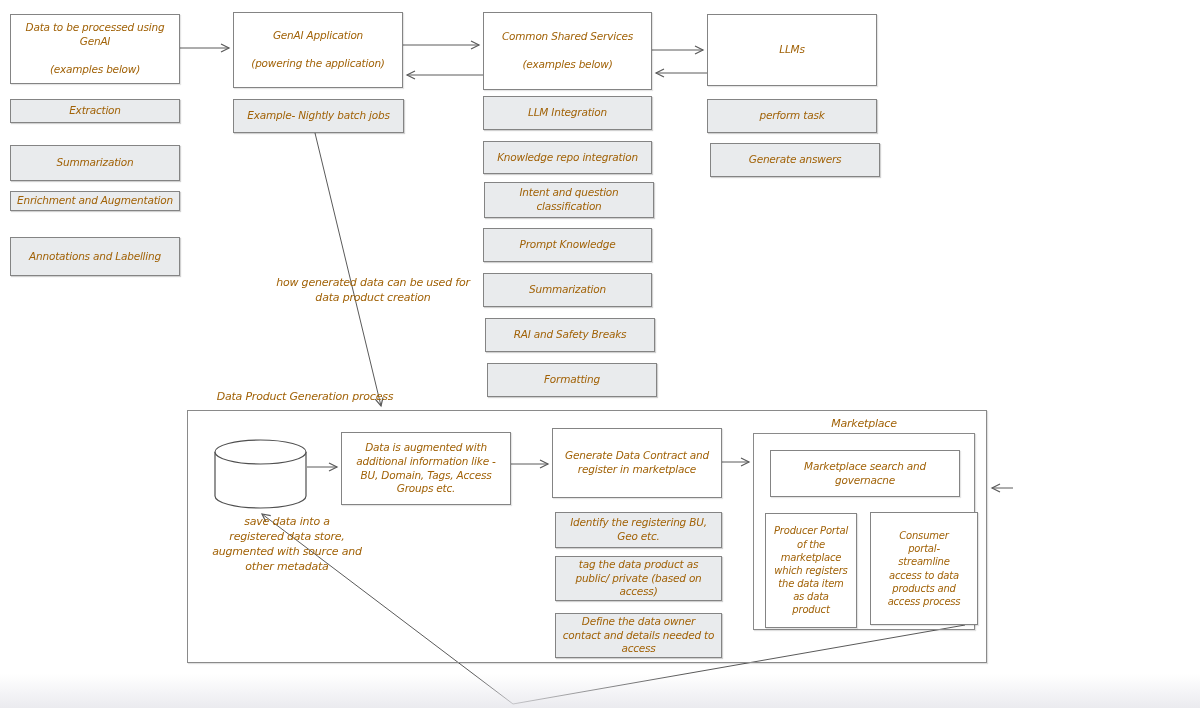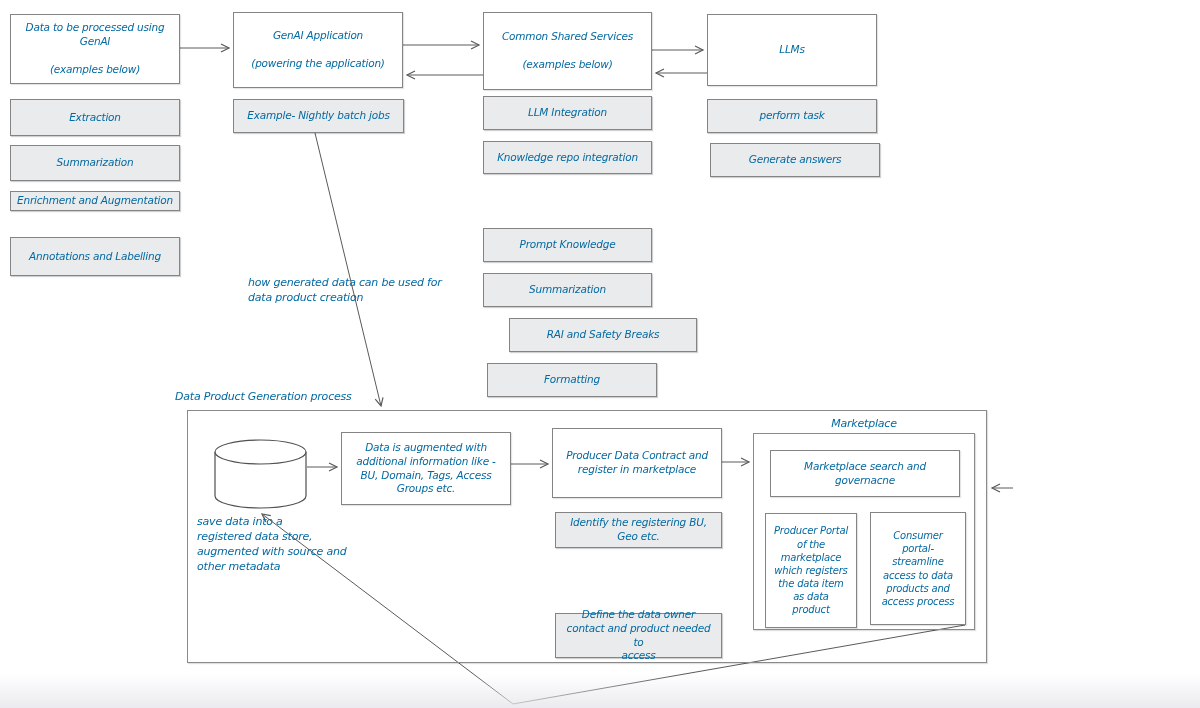--- a/index.html
+++ b/index.html
@@ -1,33 +1,33 @@
 <!DOCTYPE html>
 <html><head>
 <meta charset="utf-8">
 <style>
   html,body{margin:0;padding:0;background:#fff;}
   #canvas{
     position:relative;width:1200px;height:708px;background:#ffffff;overflow:hidden;
-    font-family:"DejaVu Sans",sans-serif;font-style:italic;color:#0369a1;
+    font-family:"DejaVu Sans",sans-serif;font-style:italic;color:#a16207;
   }
   .node{
     position:absolute;box-sizing:border-box;border:1px solid #848484;background:#ffffff;
     display:flex;align-items:center;justify-content:center;text-align:center;
     white-space:pre-line;font-size:10.5px;line-height:1.32;letter-spacing:-0.2px;
     padding:2px 5px;box-shadow:1px 1px 1px rgba(0,0,0,0.10);
   }
   .gray{background:#e9ebed;box-shadow:1px 1px 1px rgba(0,0,0,0.18);}
   .narrow{font-size:10px;text-align:center;}
   .frame{
     position:absolute;box-sizing:border-box;border:1px solid #8a8a8a;background:transparent;
     box-shadow:1px 1px 1px rgba(0,0,0,0.12);
   }
   .floating-label{
-    position:absolute;white-space:pre-line;font-size:11px;line-height:1.35;letter-spacing:-0.2px;
+    position:absolute;white-space:pre-line;font-size:11px;line-height:1.35;letter-spacing:-0.2px;text-align:center;
   }
   .center{text-align:center;}
   #connector-layer{position:absolute;left:0;top:0;z-index:0;}
   .node,.frame,.floating-label{z-index:1;}
   #bottom-fade{
     position:absolute;left:0;right:0;bottom:0;height:34px;z-index:0;pointer-events:none;
     background:linear-gradient(to bottom,rgba(234,234,238,0),rgba(231,231,236,0.85));
   }
 </style>
 </head>
@@ -66,72 +66,77 @@
 
 (examples below)</div>
   <div class="node" style="left:233px;top:12px;width:170px;height:76px">GenAI Application
 
 (powering the application)</div>
   <div class="node" style="left:483px;top:12px;width:169px;height:78px">Common Shared Services
 
 (examples below)</div>
   <div class="node" style="left:707px;top:14px;width:170px;height:72px">LLMs</div>
 
-  <div class="node gray" style="left:10px;top:99px;width:170px;height:37px">Extraction</div>
+  <div class="node gray" style="left:10px;top:99px;width:170px;height:24px">Extraction</div>
   <div class="node gray" style="left:10px;top:145px;width:170px;height:36px">Summarization</div>
   <div class="node gray" style="left:10px;top:191px;width:170px;height:20px">Enrichment and Augmentation</div>
   <div class="node gray" style="left:10px;top:237px;width:170px;height:39px">Annotations and Labelling</div>
 
   <div class="node gray" style="left:233px;top:99px;width:171px;height:34px">Example- Nightly batch jobs</div>
 
   <div class="node gray" style="left:483px;top:96px;width:169px;height:34px">LLM Integration</div>
   <div class="node gray" style="left:483px;top:141px;width:169px;height:33px">Knowledge repo integration</div>
+  <div class="node gray" style="left:484px;top:182px;width:170px;height:36px">Intent and question
+classification</div>
   <div class="node gray" style="left:483px;top:228px;width:169px;height:34px">Prompt Knowledge</div>
   <div class="node gray" style="left:483px;top:273px;width:169px;height:34px">Summarization</div>
-  <div class="node gray" style="left:509px;top:318px;width:188px;height:34px">RAI and Safety Breaks</div>
+  <div class="node gray" style="left:485px;top:318px;width:170px;height:34px">RAI and Safety Breaks</div>
   <div class="node gray" style="left:487px;top:363px;width:170px;height:34px">Formatting</div>
 
   <div class="node gray" style="left:707px;top:99px;width:170px;height:34px">perform task</div>
   <div class="node gray" style="left:710px;top:143px;width:170px;height:34px">Generate answers</div>
 
   <div class="floating-label" style="left:248px;top:276px;width:250px">how generated data can be used for
 data product creation</div>
   <div class="floating-label" style="left:175px;top:390px;width:260px">Data Product Generation process</div>
   <div class="floating-label" style="left:197px;top:515px;width:180px">save data into a
 registered data store,
 augmented with source and
 other metadata</div>
 
   <div class="frame" style="left:187px;top:410px;width:800px;height:253px"></div>
 
   <div class="node" style="left:341px;top:432px;width:170px;height:73px">Data is augmented with
 additional information like -
 BU, Domain, Tags, Access
 Groups etc.</div>
-  <div class="node" style="left:552px;top:428px;width:170px;height:70px">Producer Data Contract and
+  <div class="node" style="left:552px;top:428px;width:170px;height:70px">Generate Data Contract and
 register in marketplace</div>
 
   <div class="node gray" style="left:555px;top:512px;width:167px;height:36px">Identify the registering BU,
 Geo etc.</div>
+  <div class="node gray" style="left:555px;top:556px;width:167px;height:45px">tag the data product as
+public/ private (based on
+access)</div>
   <div class="node gray" style="left:555px;top:613px;width:167px;height:45px">Define the data owner
-contact and product needed to
+contact and details needed to
 access</div>
 
   <div class="floating-label center" style="left:753px;top:417px;width:222px">Marketplace</div>
   <div class="frame" style="left:753px;top:433px;width:222px;height:197px"></div>
   <div class="node" style="left:770px;top:450px;width:190px;height:47px">Marketplace search and
 governacne</div>
   <div class="node narrow" style="left:765px;top:513px;width:92px;height:115px">Producer Portal
 of the
 marketplace
 which registers
 the data item
 as data
 product</div>
-  <div class="node narrow" style="left:870px;top:512px;width:96px;height:113px">Consumer
+  <div class="node narrow" style="left:870px;top:512px;width:108px;height:113px">Consumer
 portal-
 streamline
 access to data
 products and
 access process</div>
 
 
 </div>
 
 </body></html>

